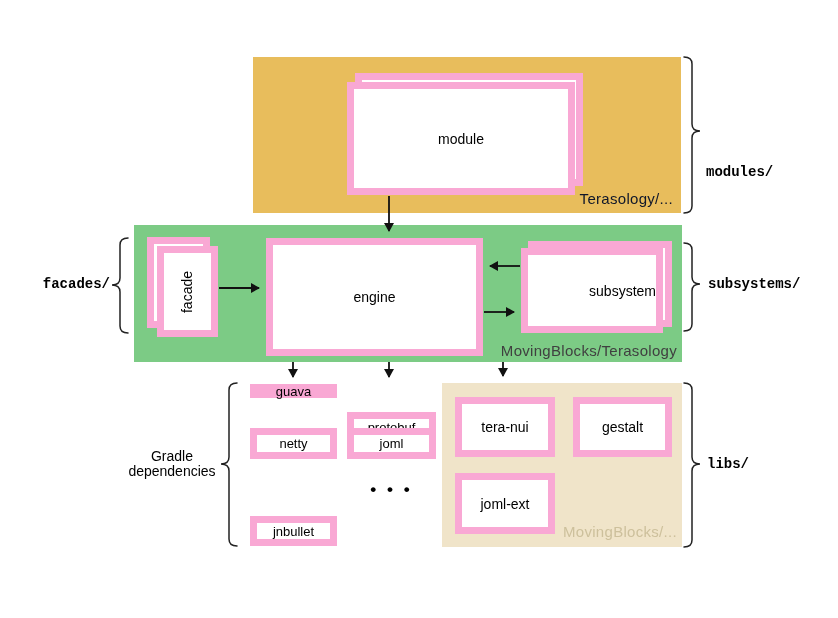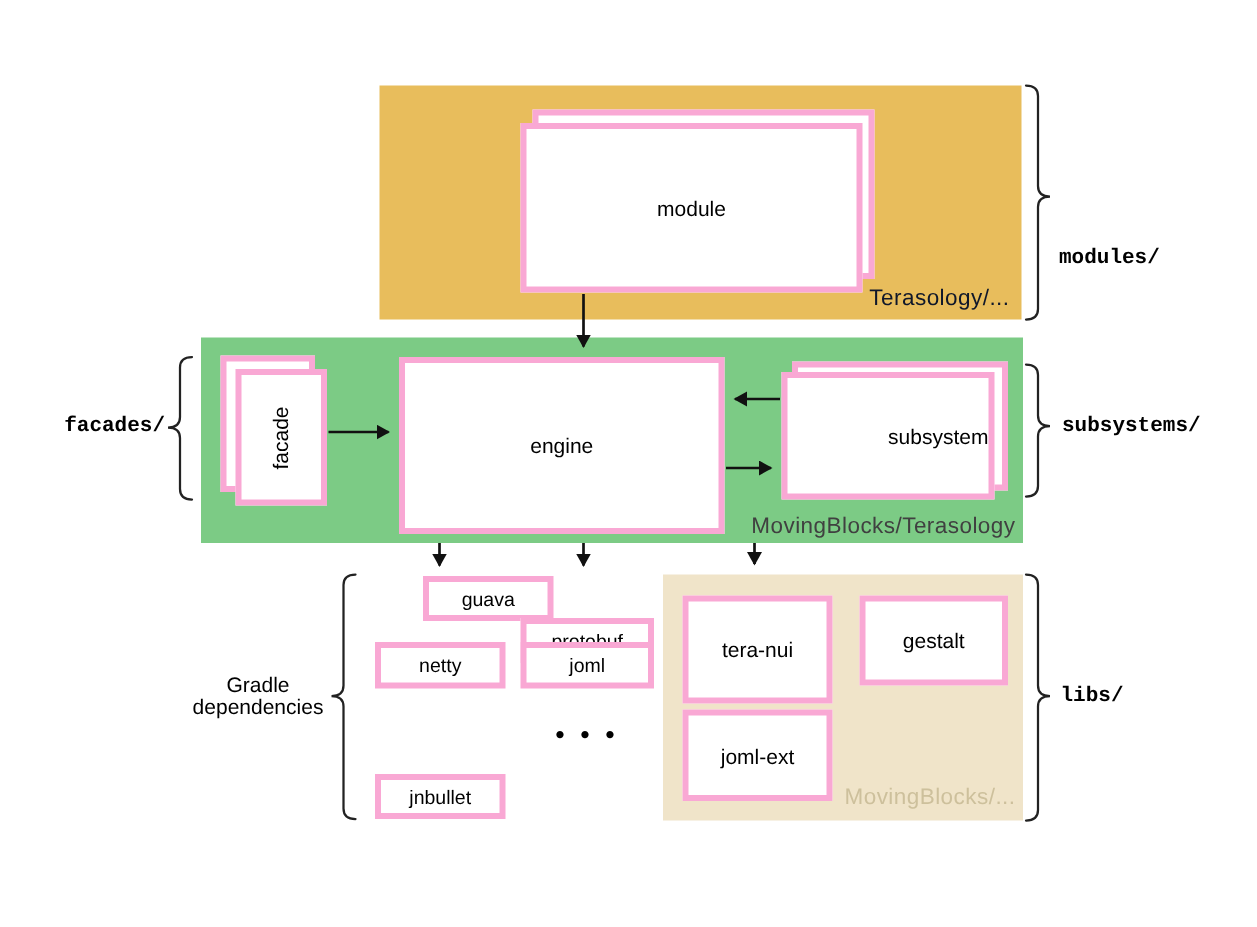--- a/index.html
+++ b/index.html
@@ -11,38 +11,38 @@
   [data-name="modules-region"] { left:253px; top:57px;  width:428px; height:156px; }
   [data-name="core-region"]    { left:134px; top:225px; width:548px; height:137px; }
   [data-name="libs-region"]    { left:442px; top:383px; width:240px; height:164px; }
 
   .watermark { position:absolute; font-size:15px; letter-spacing:0.3px; }
   [data-name="modules-watermark"] { right:8px; bottom:6px; }
   [data-name="core-watermark"]    { right:5px; bottom:3px; }
   [data-name="libs-watermark"]    { right:5px; bottom:7px; }
 
   .box {
-    position:absolute; background:#fff; border:4px solid #f9a8d4;
+    position:absolute; background:#fff; border:7px solid #f9a8d4;
     display:flex; align-items:center; justify-content:center;
     font-size:14px; box-sizing:border-box;
   }
   [data-name="module-box-back"]    { left:355px; top:73px;  width:228px; height:113px; }
   [data-name="module-box"]         { left:347px; top:82px;  width:228px; height:113px; }
   [data-name="facade-box-back"]    { left:147px; top:237px; width:63px;  height:91px; }
   [data-name="facade-box"]         { left:157px; top:246px; width:61px;  height:91px; }
   [data-name="engine-box"]         { left:266px; top:238px; width:217px; height:118px; }
   [data-name="subsystem-box-back"] { left:528px; top:241px; width:144px; height:86px; }
   [data-name="subsystem-box"]      { left:521px; top:248px; width:142px; height:85px;justify-content:flex-end; }
 
-  [data-name="tera-nui-box"] { left:455px; top:397px; width:100px; height:72px; }
+  [data-name="tera-nui-box"] { left:455px; top:397px; width:100px; height:60px; }
   [data-name="gestalt-box"]  { left:573px; top:397px; width:99px;  height:60px; }
   [data-name="joml-ext-box"] { left:455px; top:473px; width:100px; height:61px; }
 
   .depbox { font-size:13px; }
-  [data-name="guava-box"]    { left:250px; top:384px; width:87px; height:30px;margin-left:32px; }
+  [data-name="guava-box"]    { left:250px; top:384px; width:87px; height:14px; }
   [data-name="protobuf-box"] { left:347px; top:384px; width:89px; height:30px;margin-top:28px; }
   [data-name="netty-box"]    { left:250px; top:428px; width:87px; height:31px; }
   [data-name="joml-box"]     { left:347px; top:428px; width:89px; height:31px; }
   [data-name="lwjgl-box"]    { left:250px; top:475px; width:87px; height:30px; }
   [data-name="jnbullet-box"] { left:250px; top:516px; width:87px; height:30px; }
 
   [data-name="deps-ellipsis"] {
     position:absolute; left:347px; top:475px; width:89px; height:30px;
     display:flex; align-items:center; justify-content:center;
     font-size:17px; font-weight:700; letter-spacing:3px;

